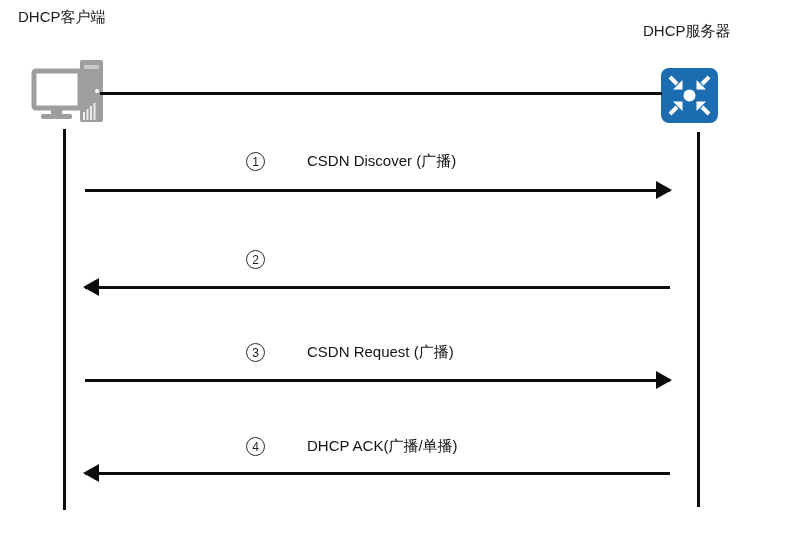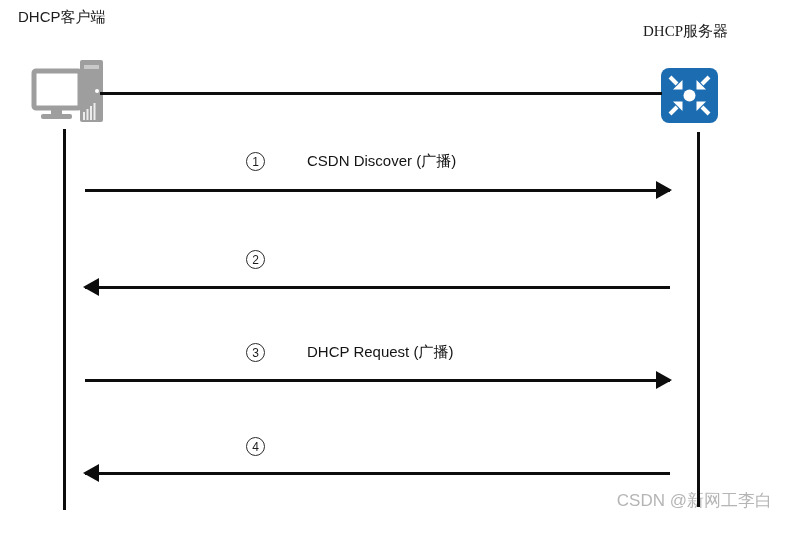--- a/index.html
+++ b/index.html
@@ -10,21 +10,21 @@
     font-family:"Liberation Sans","DejaVu Sans",sans-serif;
     overflow:hidden;
   }
   .actor-title{
     position:absolute;
     font-size:15px;
     color:#1c1c1c;
     white-space:nowrap;
   }
   .title-left{left:18px;top:8px;}
-  .title-right{left:643px;top:22px;font-family:Liberation Serif, serif;}
+  .title-right{left:643px;top:22px;}
   .icon-wrap{position:absolute;}
   .client-icon{left:30px;top:58px;}
   .server-icon{left:661px;top:68px;}
   .connector{
     position:absolute;
     left:100px;top:92px;
     width:562px;height:3px;
     background:#0d0d0d;
   }
   .lifeline{
@@ -154,32 +154,32 @@
     <span class="msg-num">2</span>
   </div>
   <div class="msg-arrow row2-arrow" data-dir="left">
     <span class="shaft"></span>
     <span class="head head-l"></span>
 
   </div>
 
   <div class="msg-label row3-label">
     <span class="msg-num">3</span>
-    <span class="msg-text">DHCP Request (广播)</span>
+    <span class="msg-text">CSDN Request (广播)</span>
   </div>
   <div class="msg-arrow row3-arrow" data-dir="right">
     <span class="shaft"></span>
 
     <span class="head head-r"></span>
   </div>
 
   <div class="msg-label row4-label">
     <span class="msg-num">4</span>
+    <span class="msg-text">DHCP ACK(广播/单播)</span>
   </div>
   <div class="msg-arrow row4-arrow" data-dir="left">
     <span class="shaft"></span>
     <span class="head head-l"></span>
 
   </div>
 
-  <div class="watermark">CSDN @新网工李白</div>
 
 </div>
 
 </body></html>

